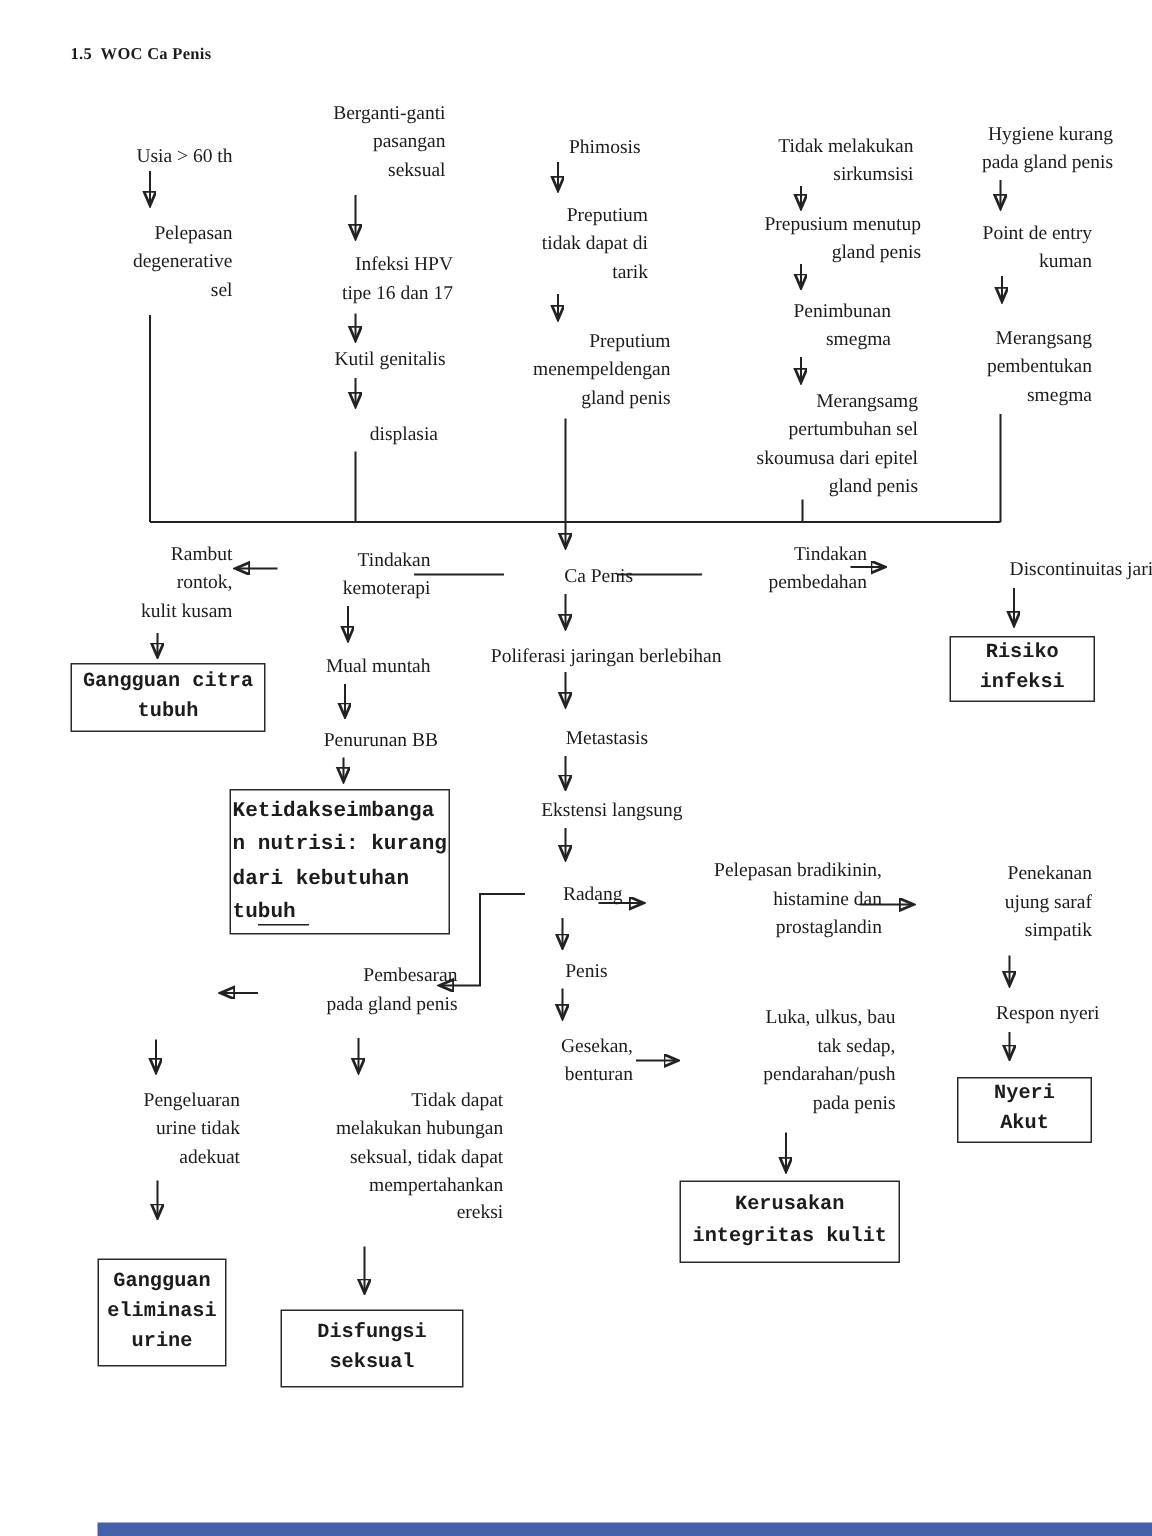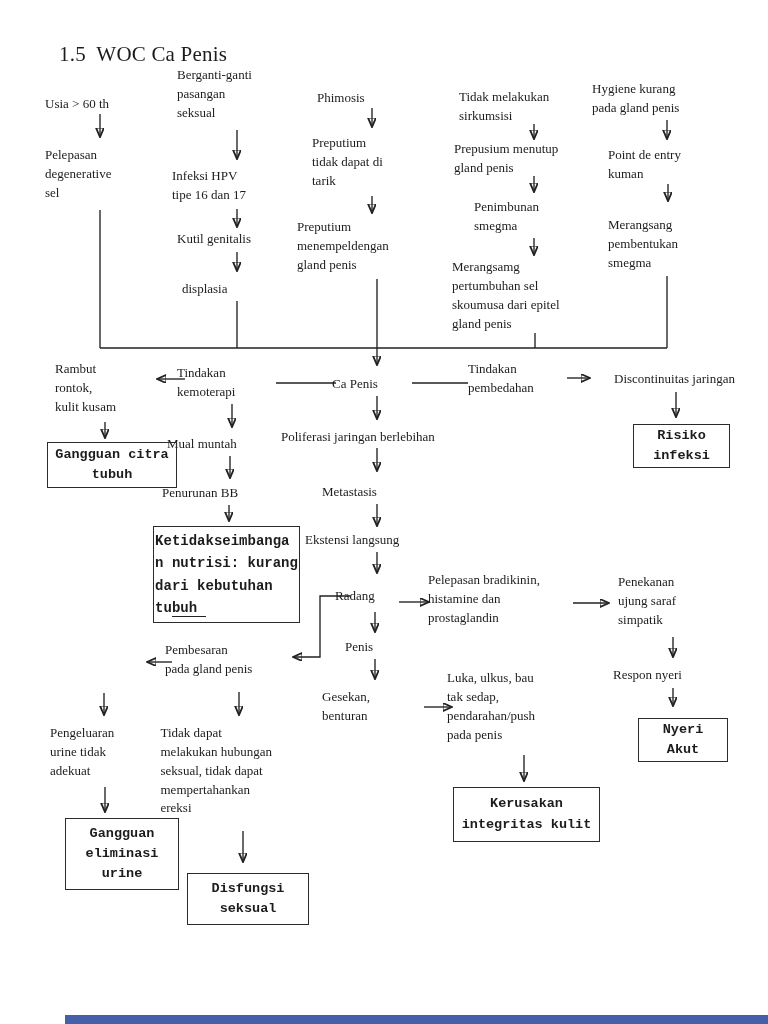--- a/index.html
+++ b/index.html
@@ -1,20 +1,20 @@
 <!DOCTYPE html>
 <html><head>
 <meta charset="utf-8">
 <style>
   html,body{margin:0;padding:0;background:#fff;}
   .page{position:relative;width:768px;height:1024px;background:#fff;overflow:hidden;
         font-family:"Liberation Serif","DejaVu Serif",serif;color:#1c1c1c;}
-  .title{position:absolute;left:47px;top:30px;margin:12px;font-size:21px;font-weight:normal;
+  .title{position:absolute;left:47px;top:30px;margin:0;font-size:11px;font-weight:bold;
          white-space:pre;letter-spacing:.2px;}
-  .node{position:absolute;transform:translateX(-50%);text-align:left;
+  .node{position:absolute;transform:translateX(-50%);text-align:right;
         font-size:13px;line-height:1.45;white-space:pre-line;}
   .dbox{position:absolute;border:1.6px solid #2b2b2b;display:flex;align-items:center;
         justify-content:center;text-align:center;font-weight:bold;font-size:13.5px;
         line-height:1.5;white-space:pre-line;box-sizing:border-box;font-family:Liberation Mono, monospace;}
   .dbox .inner{text-align:left;}
   .u{border-bottom:1.4px solid #222;padding-right:9px;}
   svg.connectors{position:absolute;left:0;top:0;width:768px;height:1024px;pointer-events:none;}
   svg.connectors path{stroke:#222;stroke-width:1.35;fill:none;}
   .nextpage{position:absolute;left:65px;top:1015px;width:703px;height:9px;}
 </style>
@@ -168,21 +168,21 @@
 infeksi</div>
   <div class="dbox" style="left:153px;top:526px;width:147px;height:97px;font-size:14px;line-height:1.6">
     <div class="inner"><span>Ketidakseimbanga
 n nutrisi: kurang
 dari kebutuhan</span><br><span>tu</span><span class="u">buh</span></div>
   </div>
   <div class="dbox" style="left:453px;top:787px;width:147px;height:55px">Kerusakan
 integritas kulit</div>
   <div class="dbox" style="left:638px;top:718px;width:90px;height:44px">Nyeri
 Akut</div>
-  <div class="dbox" style="left:65px;top:818px;width:114px;height:72px">Gangguan
+  <div class="dbox" style="left:65px;top:839px;width:86px;height:72px">Gangguan
 eliminasi
 urine</div>
   <div class="dbox" style="left:187px;top:873px;width:122px;height:52px">Disfungsi
 seksual</div>
 
   <div class="nextpage" style="background: rgb(67, 96, 168);"></div>
 
 </div>
 
 </body></html>

